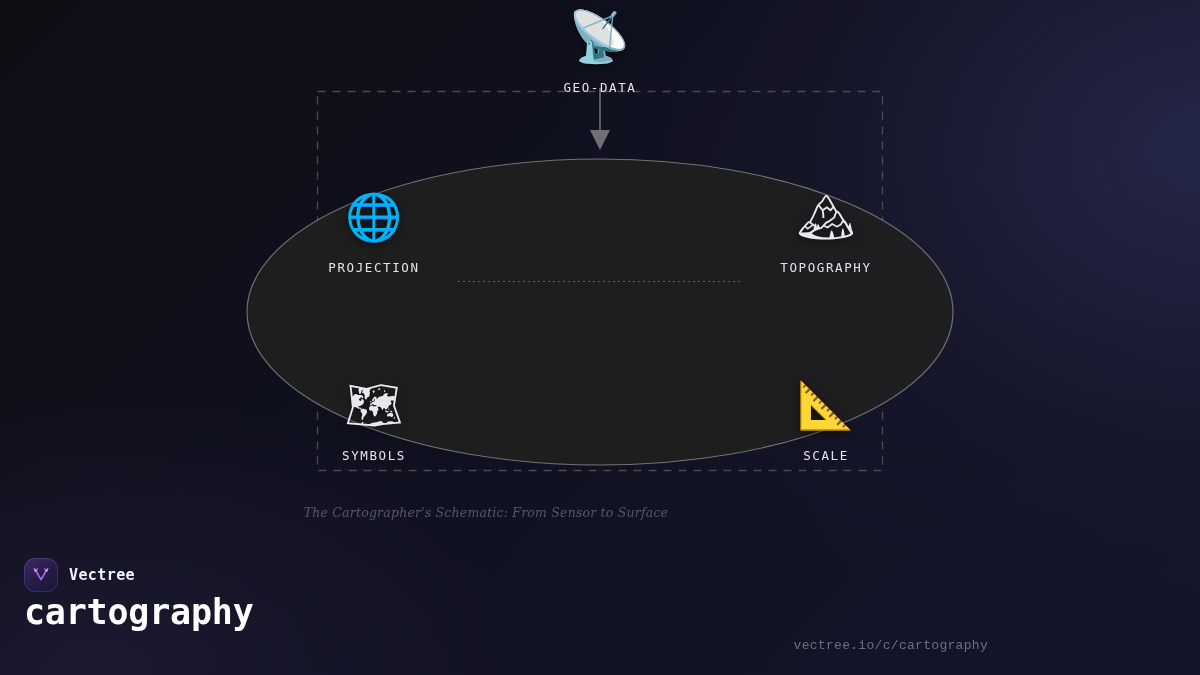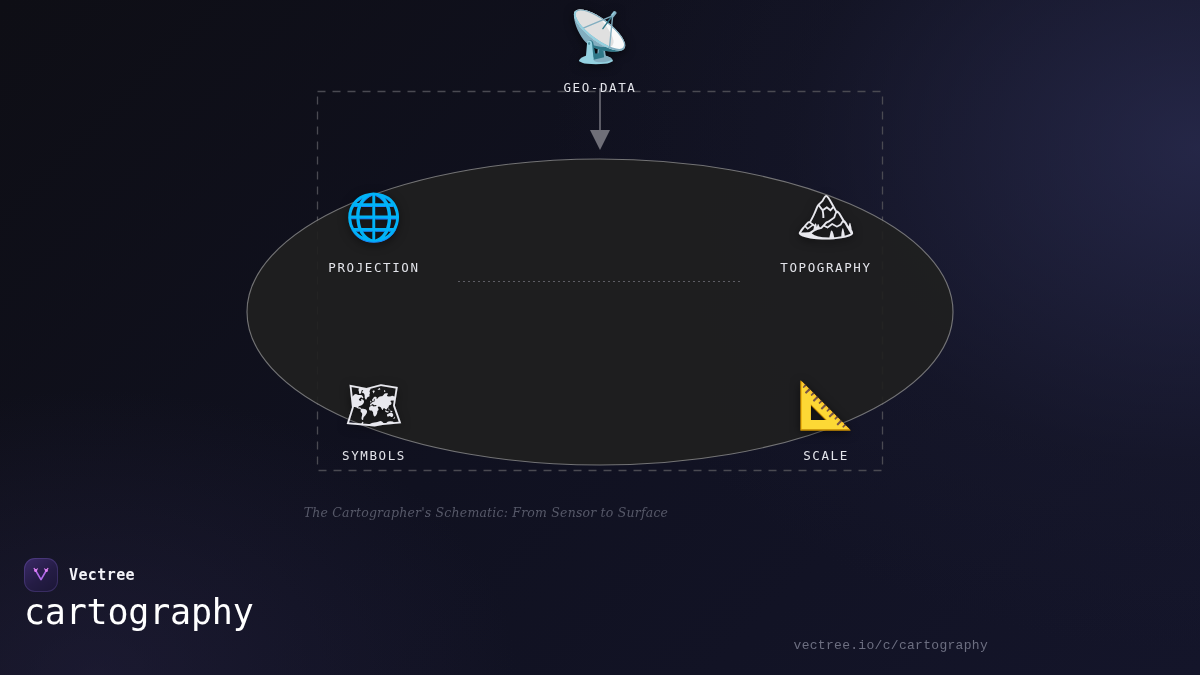--- a/index.html
+++ b/index.html
@@ -80,21 +80,21 @@
     display: flex; align-items: center; justify-content: center;
   }
   .brand-name {
     font-family: "DejaVu Sans Mono", "Liberation Mono", monospace;
     font-size: 15px; font-weight: bold;
     color: #f2f2f7; letter-spacing: 0.4px;
   }
   .page-title {
     position: absolute; left: 24px; top: 52px;
     font-family: "DejaVu Sans Mono", "Liberation Mono", monospace;
-    font-size: 35px; font-weight: normal;
+    font-size: 35px; font-weight: bold;
     color: #ffffff; letter-spacing: -0.2px;
   }
   .footer-url {
     position: absolute; right: 24px; bottom: 22px;
     font-family: Liberation Mono, monospace;
     font-size: 13px;
     color: #6c6e80; letter-spacing: 0.3px;
   }
 </style>
 </head>

